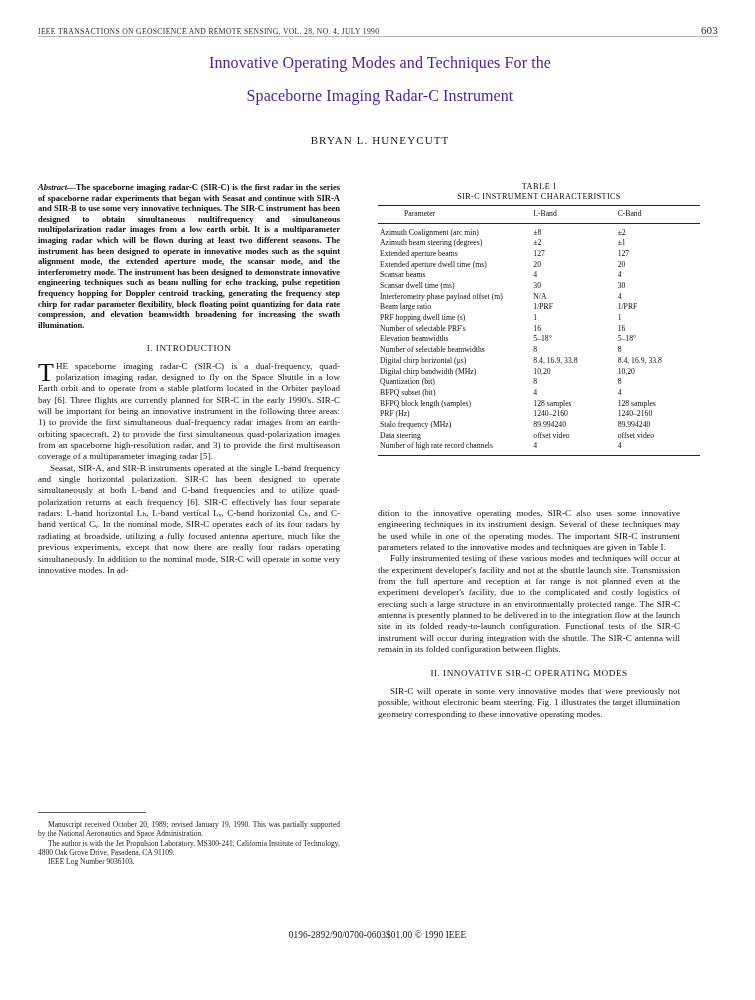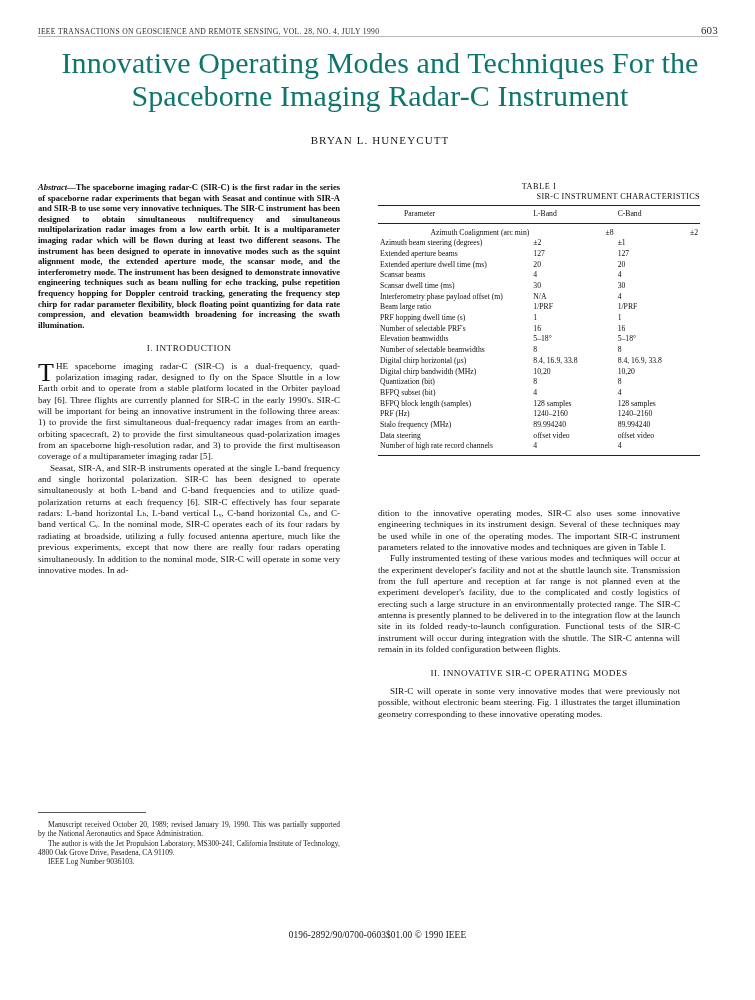--- a/index.html
+++ b/index.html
@@ -49,25 +49,25 @@
   }
 
   
   .title-block {
     position: absolute;
     left: 50px; top: 46px;
     width: 660px;
     text-align: center;
   }
   .title-line {
-    font-size: 30px;
+    font-size: 16px;
     line-height: 33px;
     font-weight: 400;
     letter-spacing: 0.1px;
-    color: #0f766e;
+    color: #4c1d95;
   }
   .author {
     margin-top: 22px;
     font-size: 11px;
     letter-spacing: 1.1px;
     font-variant: small-caps;
     text-transform: uppercase;
     color: #1a1a1a;
   }
 
@@ -145,21 +145,21 @@
     top: 182px;
     width: 322px;
   }
   .tbl-num {
     text-align: center;
     font-size: 8.2px;
     letter-spacing: 0.6px;
     text-transform: uppercase;
   }
   .tbl-title {
-    text-align: right;
+    text-align: center;
     font-size: 8.2px;
     letter-spacing: 0.35px;
     font-variant: small-caps;
     text-transform: uppercase;
     margin-top: 1px;
     margin-bottom: 4px;
   }
   table.sirc {
     width: 100%;
     border-collapse: collapse;
@@ -173,21 +173,21 @@
     border-top: 1.4px solid #222;
     border-bottom: 0.9px solid #222;
   }
   table.sirc thead th.p-head { padding-left: 26px; }
   table.sirc thead th.b-head { text-align: left; }
   table.sirc tbody td {
     padding: 0.55px 2px;
     vertical-align: top;
     white-space: nowrap;
   }
-  table.sirc tbody tr:first-child td { padding-top: 4px; text-align: right; }
+  table.sirc tbody tr:first-child td { padding-top: 4px; }
   table.sirc tbody tr:last-child td { padding-bottom: 4px; }
   table.sirc tbody { border-bottom: 1.4px solid #222; }
   td.c-param { width: 152px; white-space: normal; }
   td.c-l { width: 84px; }
   td.c-c { width: 84px; }
 
   
   .footer {
     position: absolute;
     left: 0;

